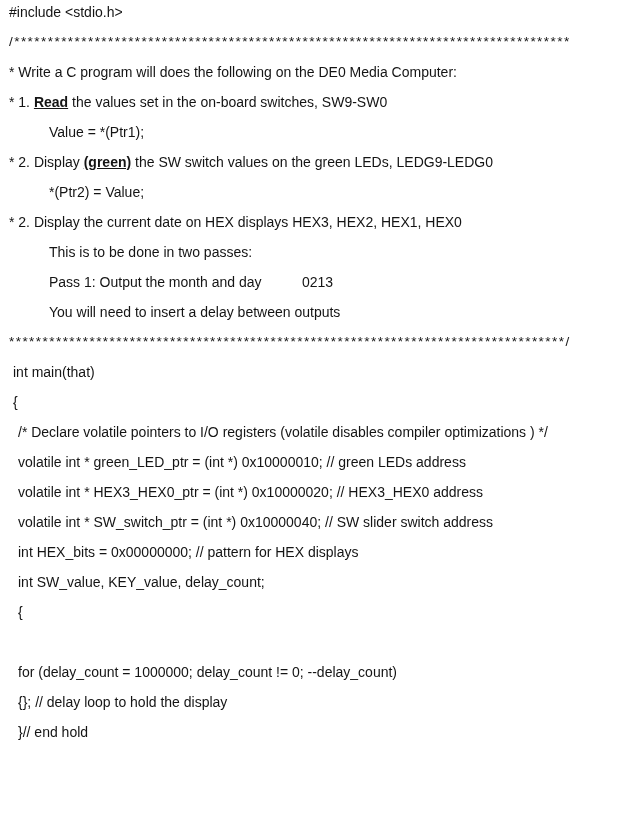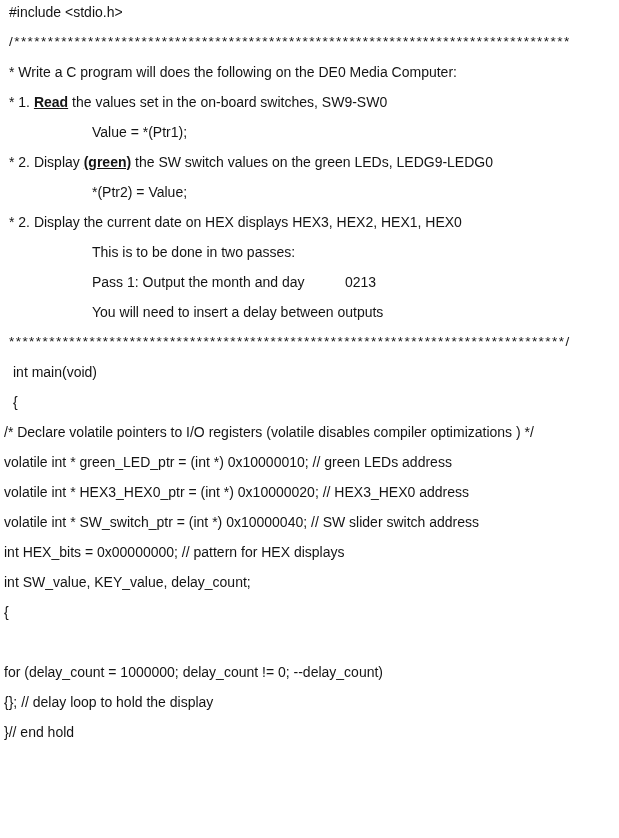--- a/index.html
+++ b/index.html
@@ -24,22 +24,22 @@
     overflow: hidden;
   }
   .line {
     position: relative;
     height: 30px;
     line-height: 30px;
     white-space: pre;
   }
   .ind-top  { padding-left: 9px;  }
   .ind-main { padding-left: 13px; }
-  .ind-body { padding-left: 4px; }
-  .ind-tab  { padding-left: 49px; margin-left: 43px; }
+  .ind-body { padding-left: 18px; }
+  .ind-tab  { padding-left: 49px; }
   .rule {
     letter-spacing: 1.45px;
     font-size: 13.5px;
   }
   .line b { font-weight: 700; text-decoration: underline; }
   .col2 {
     position: absolute;
     left: 302px;
     top: 0;
   }
@@ -54,21 +54,21 @@
       <div class="line ind-top"><span>* Write a C program will does the following on the DE0 Media Computer:</span></div>
       <div class="line ind-top"><span>* 1. </span><b>Read</b><span> the values set in the on-board switches, SW9-SW0</span></div>
       <div class="line ind-tab"><span>Value = *(Ptr1);</span></div>
       <div class="line ind-top"><span>* 2. Display </span><b>(green)</b><span> the SW switch values on the green LEDs, LEDG9-LEDG0</span></div>
       <div class="line ind-tab"><span>*(Ptr2) = Value;</span></div>
       <div class="line ind-top"><span>* 2. Display the current date on HEX displays HEX3, HEX2, HEX1, HEX0</span></div>
       <div class="line ind-tab"><span>This is to be done in two passes:</span></div>
       <div class="line ind-tab"><span>Pass 1: Output the month and day</span><span class="col2">0213</span></div>
       <div class="line ind-tab"><span>You will need to insert a delay between outputs</span></div>
       <div class="line ind-top rule"><span>***********************************************************************************/</span></div>
-      <div class="line ind-main"><span>int main(void)</span></div>
+      <div class="line ind-main"><span>int main(that)</span></div>
       <div class="line ind-main"><span>{</span></div>
       <div class="line ind-body"><span>/* Declare volatile pointers to I/O registers (volatile disables compiler optimizations ) */</span></div>
       <div class="line ind-body"><span>volatile int * green_LED_ptr = (int *) 0x10000010; // green LEDs address</span></div>
       <div class="line ind-body"><span>volatile int * HEX3_HEX0_ptr = (int *) 0x10000020; // HEX3_HEX0 address</span></div>
       <div class="line ind-body"><span>volatile int * SW_switch_ptr = (int *) 0x10000040; // SW slider switch address</span></div>
       <div class="line ind-body"><span>int HEX_bits = 0x00000000; // pattern for HEX displays</span></div>
       <div class="line ind-body"><span>int SW_value, KEY_value, delay_count;</span></div>
       <div class="line ind-body"><span>{</span></div>
       <div class="line ind-body"></div>
       <div class="line ind-body"><span>for (delay_count = 1000000; delay_count != 0; --delay_count)</span></div>

